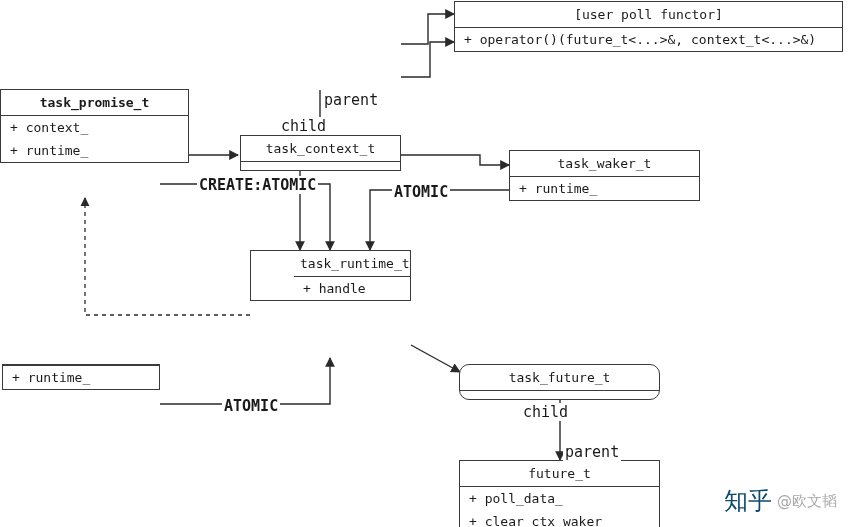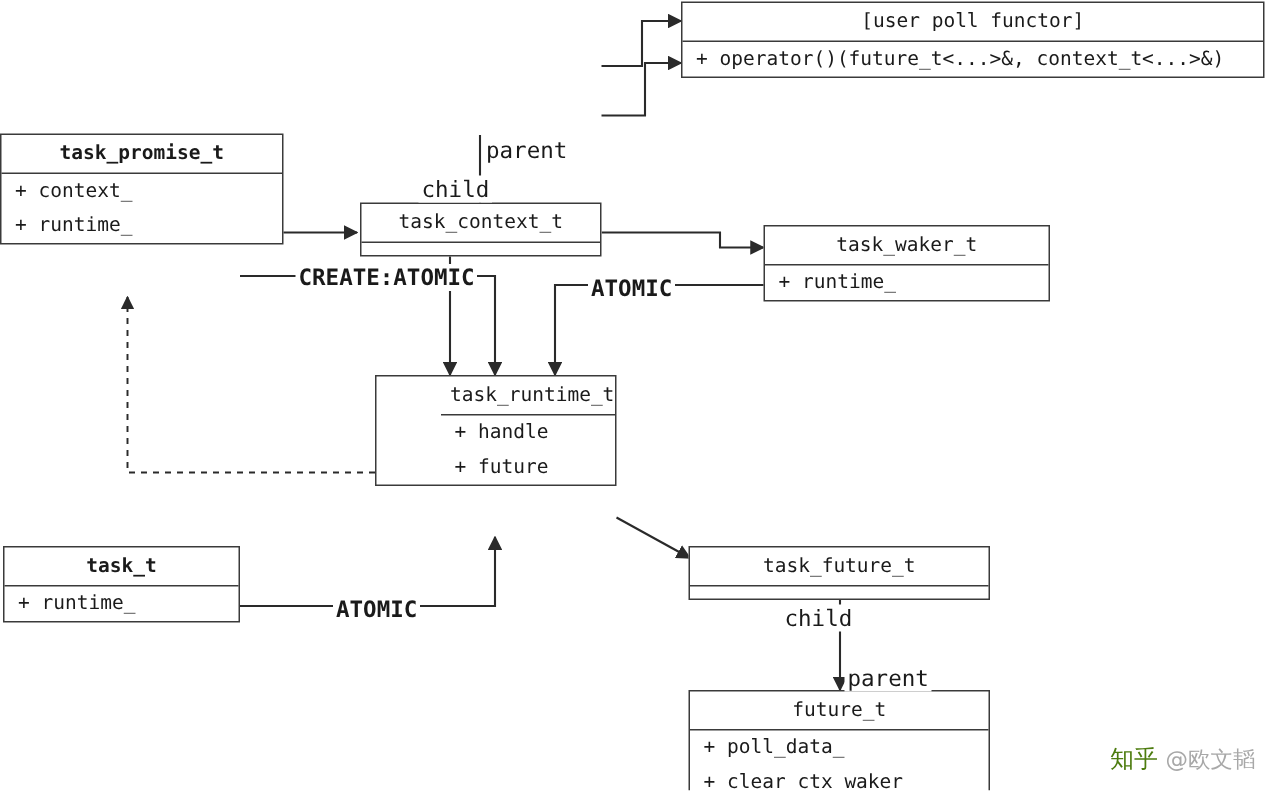--- a/index.html
+++ b/index.html
@@ -71,22 +71,22 @@
     bottom: 10px;
     font-family: "DejaVu Sans", "Liberation Sans", sans-serif;
     font-size: 17px;
     color: #9b9b9b;
     white-space: nowrap;
     display: flex;
     align-items: center;
     gap: 5px;
   }
   .watermark .zh {
-    font-size: 16px;
-    color: #4d7c0f;
+    font-size: 24px;
+    color: #0c4a6e;
   }
   .watermark .at {
     font-size: 15px;
     color: #a8a8a8;
   }
 </style>
 </head>
 <body>
 
 <div id="canvas">
@@ -149,30 +149,28 @@
   <div class="node" style="left:509px; top:150px; width:191px;">
     <div class="title">task_waker_t</div>
     <div class="sep"></div>
     <div class="row">+ runtime_</div>
   </div>
 
   <div class="node" style="left:250px; top:250px; width:161px;padding-left:43px;">
     <div class="title">task_runtime_t</div>
     <div class="sep"></div>
     <div class="row">+ handle</div>
-    <div class="row">+ future</div>
   </div>
 
   <div class="node" style="left:2px; top:364px; width:158px;">
-    <div class="title bold">task_t</div>
     <div class="sep"></div>
     <div class="row">+ runtime_</div>
   </div>
 
-  <div class="node" style="left:459px; top:364px; width:201px;">
+  <div class="node" style="left:459px; top:364px; width:201px;border-radius:10px;">
     <div class="title">task_future_t</div>
     <div class="sep"></div>
     <div style="height:8px;"></div>
   </div>
 
   <div class="node" style="left:459px; top:460px; width:201px;">
     <div class="title">future_t</div>
     <div class="sep"></div>
     <div class="row">+ poll_data_</div>
     <div class="row">+ clear_ctx_waker_</div>

